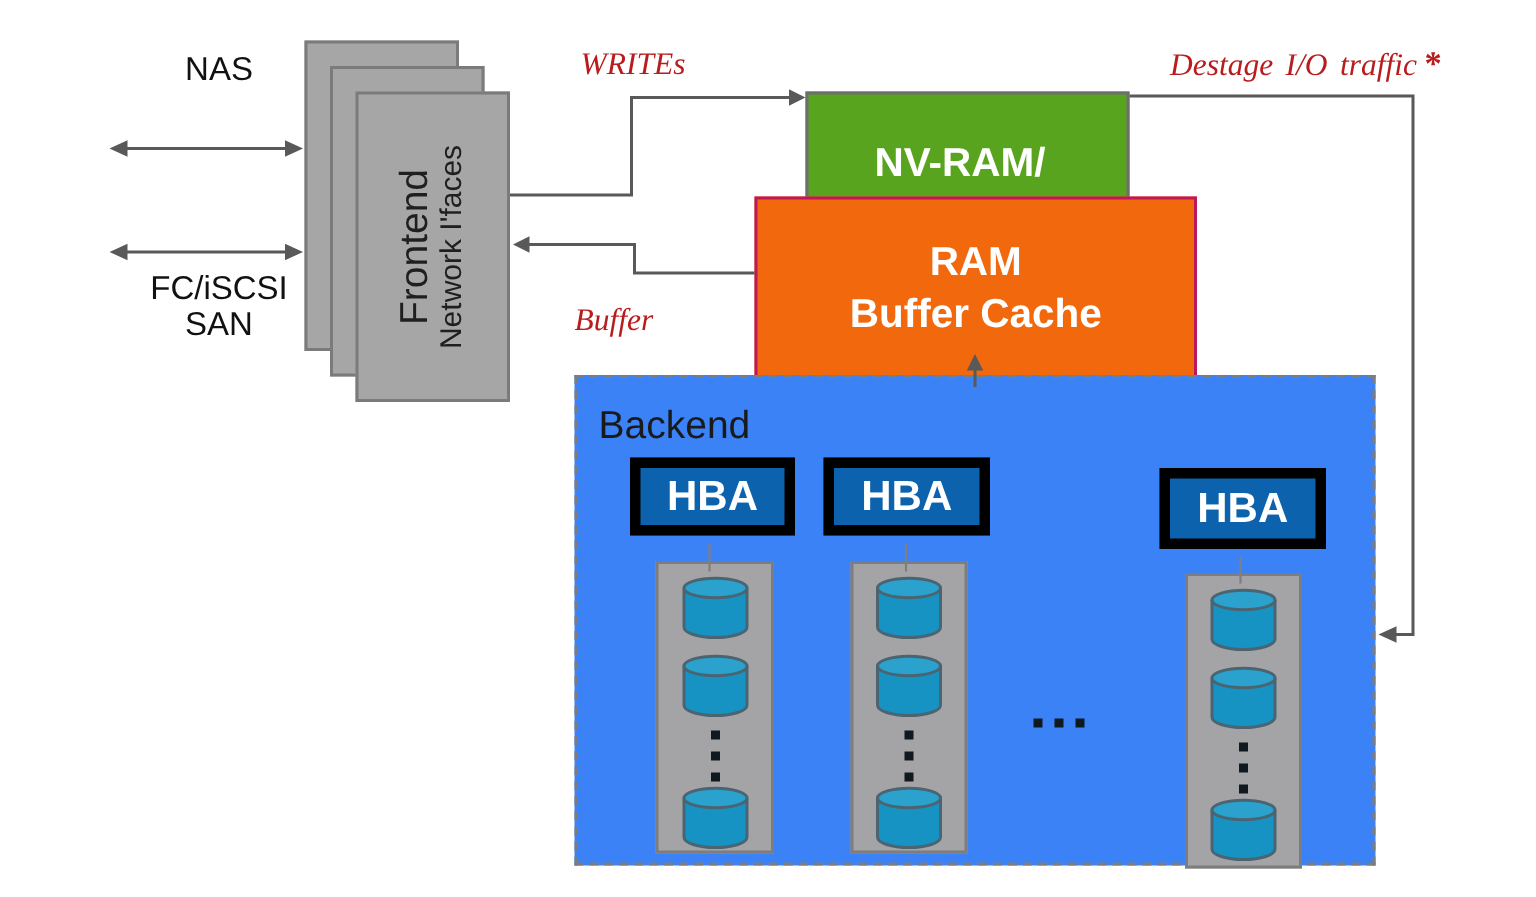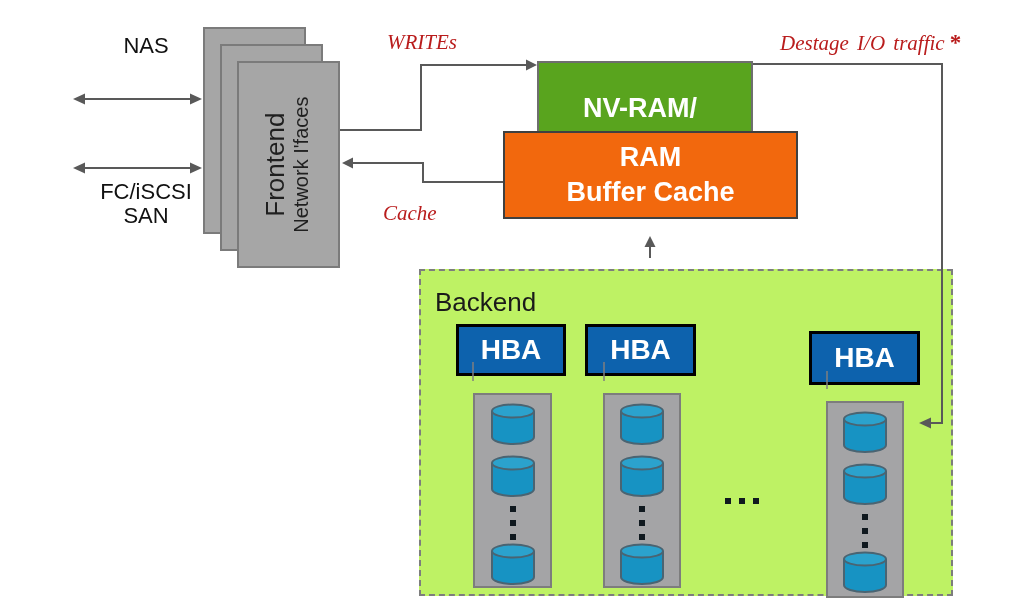--- a/index.html
+++ b/index.html
@@ -41,34 +41,34 @@
   .destage-label .ast{font-style:normal;font-weight:bold;font-size:23px;margin-left:5px;}
 
   
   .nvram-box{
     position:absolute;left:537px;top:17px;width:216px;height:95px;box-sizing:border-box;
     background:#59a41e;border:2px solid #6e6e6e;
     display:flex;flex-direction:column;justify-content:center;
     padding-left:44px;color:#ffffff;font-weight:bold;font-size:27px;line-height:1.28;margin-top:44px;
   }
   .ram-box{
-    position:absolute;left:503px;top:131px;width:295px;height:88px;box-sizing:border-box;
-    background:#f2680d;border:2px solid #404040;
+    position:absolute;left:503px;top:131px;width:295px;height:122px;box-sizing:border-box;
+    background:#f2680d;border:2px solid #be185d;
     display:flex;flex-direction:column;justify-content:center;align-items:center;
     color:#ffffff;font-weight:bold;font-size:27px;line-height:1.28;text-align:center;
   }
 
   
   .backend{
-    position:absolute;left:383px;top:269px;width:534px;height:327px;box-sizing:border-box;
-    background:#bef264;border:2px dashed #7d7d7d;margin-left:36px;
+    position:absolute;left:383px;top:250px;width:534px;height:327px;box-sizing:border-box;
+    background:#3b82f6;border:2px dashed #7d7d7d;
   }
   .backend-title{position:absolute;left:14px;top:16px;font-size:26px;color:#1a1a1a;}
   .hba{
-    position:absolute;box-sizing:border-box;background:#0d62ad;border:3px solid #000000;
+    position:absolute;box-sizing:border-box;background:#0d62ad;border:7px solid #000000;
     display:flex;align-items:center;justify-content:center;
     color:#ffffff;font-weight:bold;font-size:28px;
   }
   .hba1{left:35px;top:53px;width:110px;height:52px;}
   .hba2{left:164px;top:53px;width:111px;height:52px;}
   .hba3{left:388px;top:60px;width:111px;height:54px;}
   .shelf{
     position:absolute;box-sizing:border-box;background:#a4a4a6;border:2px solid #7d7d7d;
     display:flex;flex-direction:column;align-items:center;padding-top:8px;
   }
@@ -104,21 +104,21 @@
   <div class="fe-box fe-back"></div>
   <div class="fe-box fe-mid"></div>
   <div class="fe-box fe-front">
     <div class="fe-label">
       <div class="l1">Frontend</div>
       <div class="l2">Network I'faces</div>
     </div>
   </div>
 
   <div class="flow-label writes-label">WRITEs</div>
-  <div class="flow-label reads-label">Cache</div>
+  <div class="flow-label reads-label">Buffer</div>
   <div class="flow-label destage-label">
     <span>Destage I/O traffic</span><span class="ast">*</span>
   </div>
 
   <div class="nvram-box">
     <div>NV-RAM/</div>
   </div>
 
   <div class="ram-box">
     <div>RAM</div>

